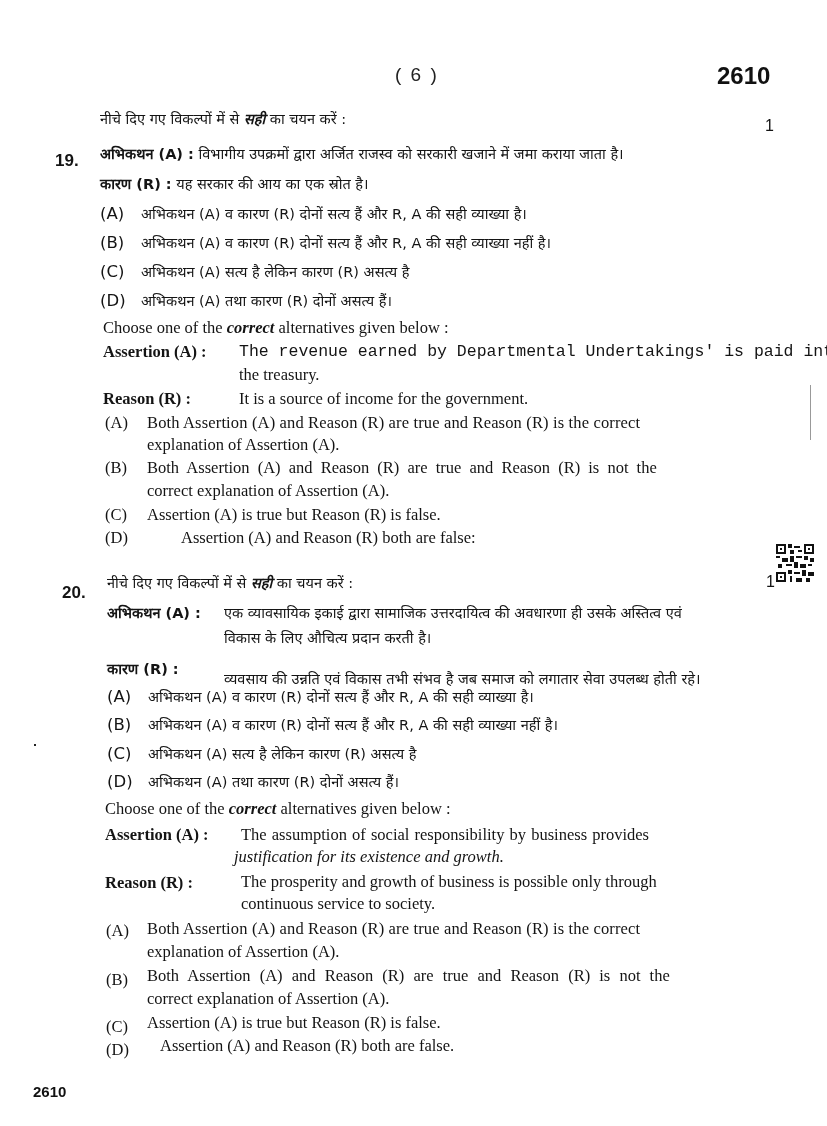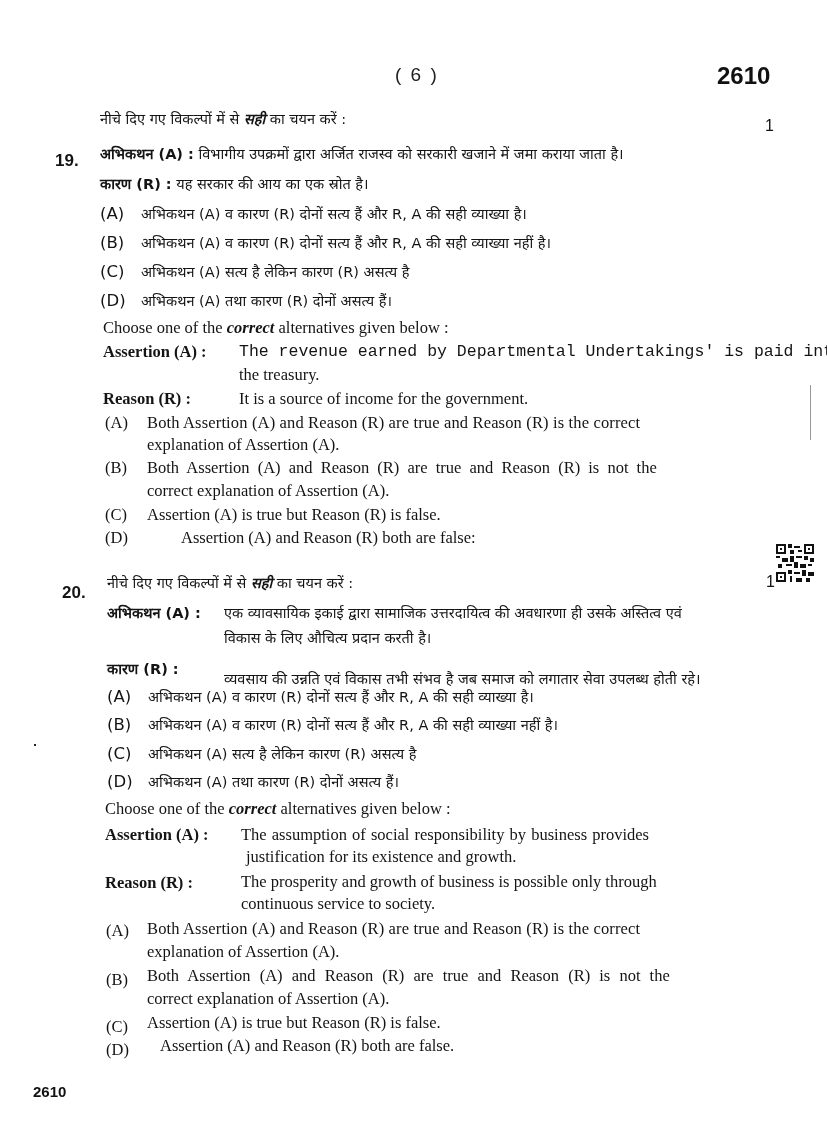--- a/index.html
+++ b/index.html
@@ -151,21 +151,21 @@
   </div>
   <div class="abs hi" style="left:107px; top:771px;">
     <span class="opt-letter en">(D)</span><span>अभिकथन (A) तथा कारण (R) दोनों असत्य हैं।</span>
   </div>
 
   <div class="abs en" style="left:105px; top:799px;">
     <span>Choose one of the </span><i><b>correct</b></i><span> alternatives given below :</span>
   </div>
   <div class="abs en lbl" style="left:105px; top:825px;">Assertion (A) :</div>
   <div class="abs en" style="left:241px; top:825px; word-spacing:1px;">The assumption of social responsibility by business provides</div>
-  <div class="abs en" style="left:246px; top:847px;">justification for its existence and growth.</div>
+  <div class="abs en" style="left:234px; top:847px;font-style:italic;">justification for its existence and growth.</div>
   <div class="abs en lbl" style="left:105px; top:873px;">Reason (R) :</div>
   <div class="abs en" style="left:241px; top:872px;">The prosperity and growth of business is possible only through</div>
   <div class="abs en" style="left:241px; top:894px;">continuous service to society.</div>
 
   <div>
     <div class="abs en" style="left:106px; top:921px;">(A)</div>
     <div class="abs en" style="left:147px; top:919px; letter-spacing:0.15px;">Both Assertion (A) and Reason (R) are true and Reason (R) is the correct</div>
     <div class="abs en" style="left:147px; top:942px;">explanation of Assertion (A).</div>
   </div>
   <div>

